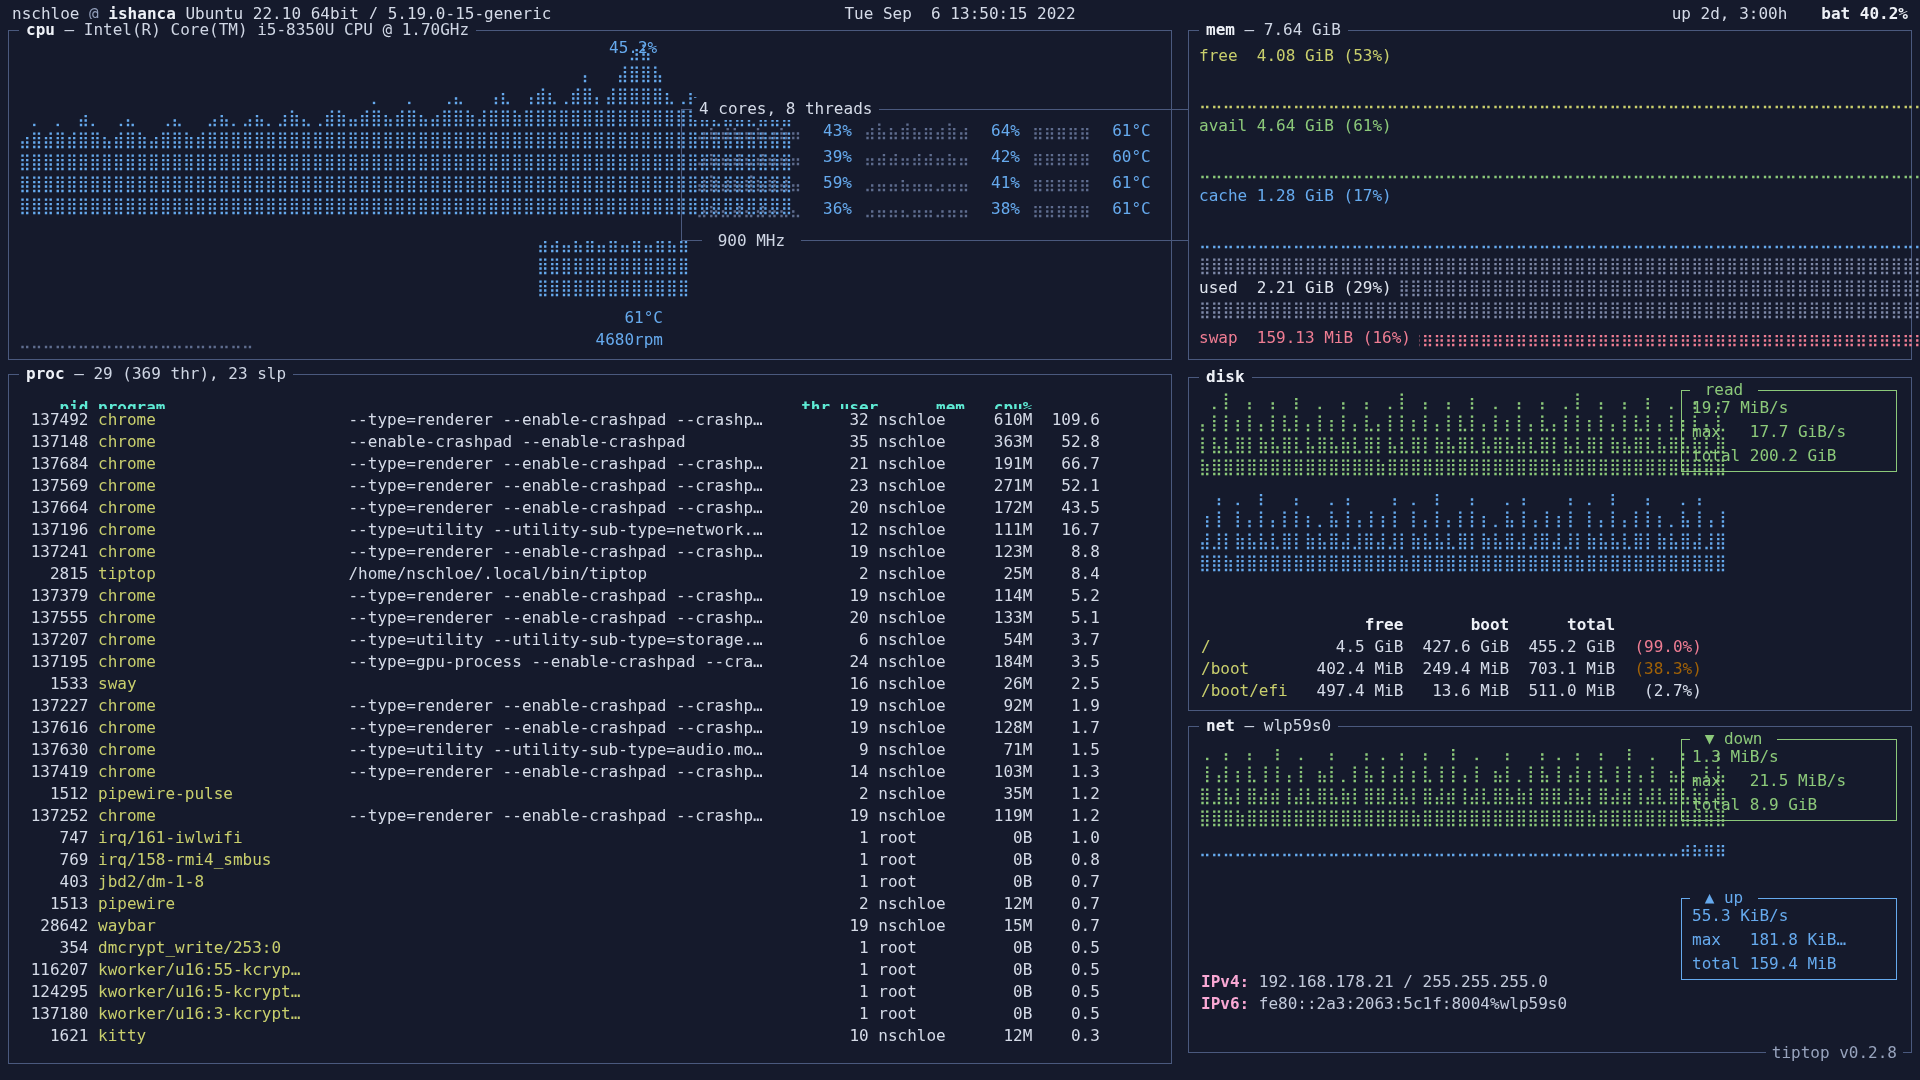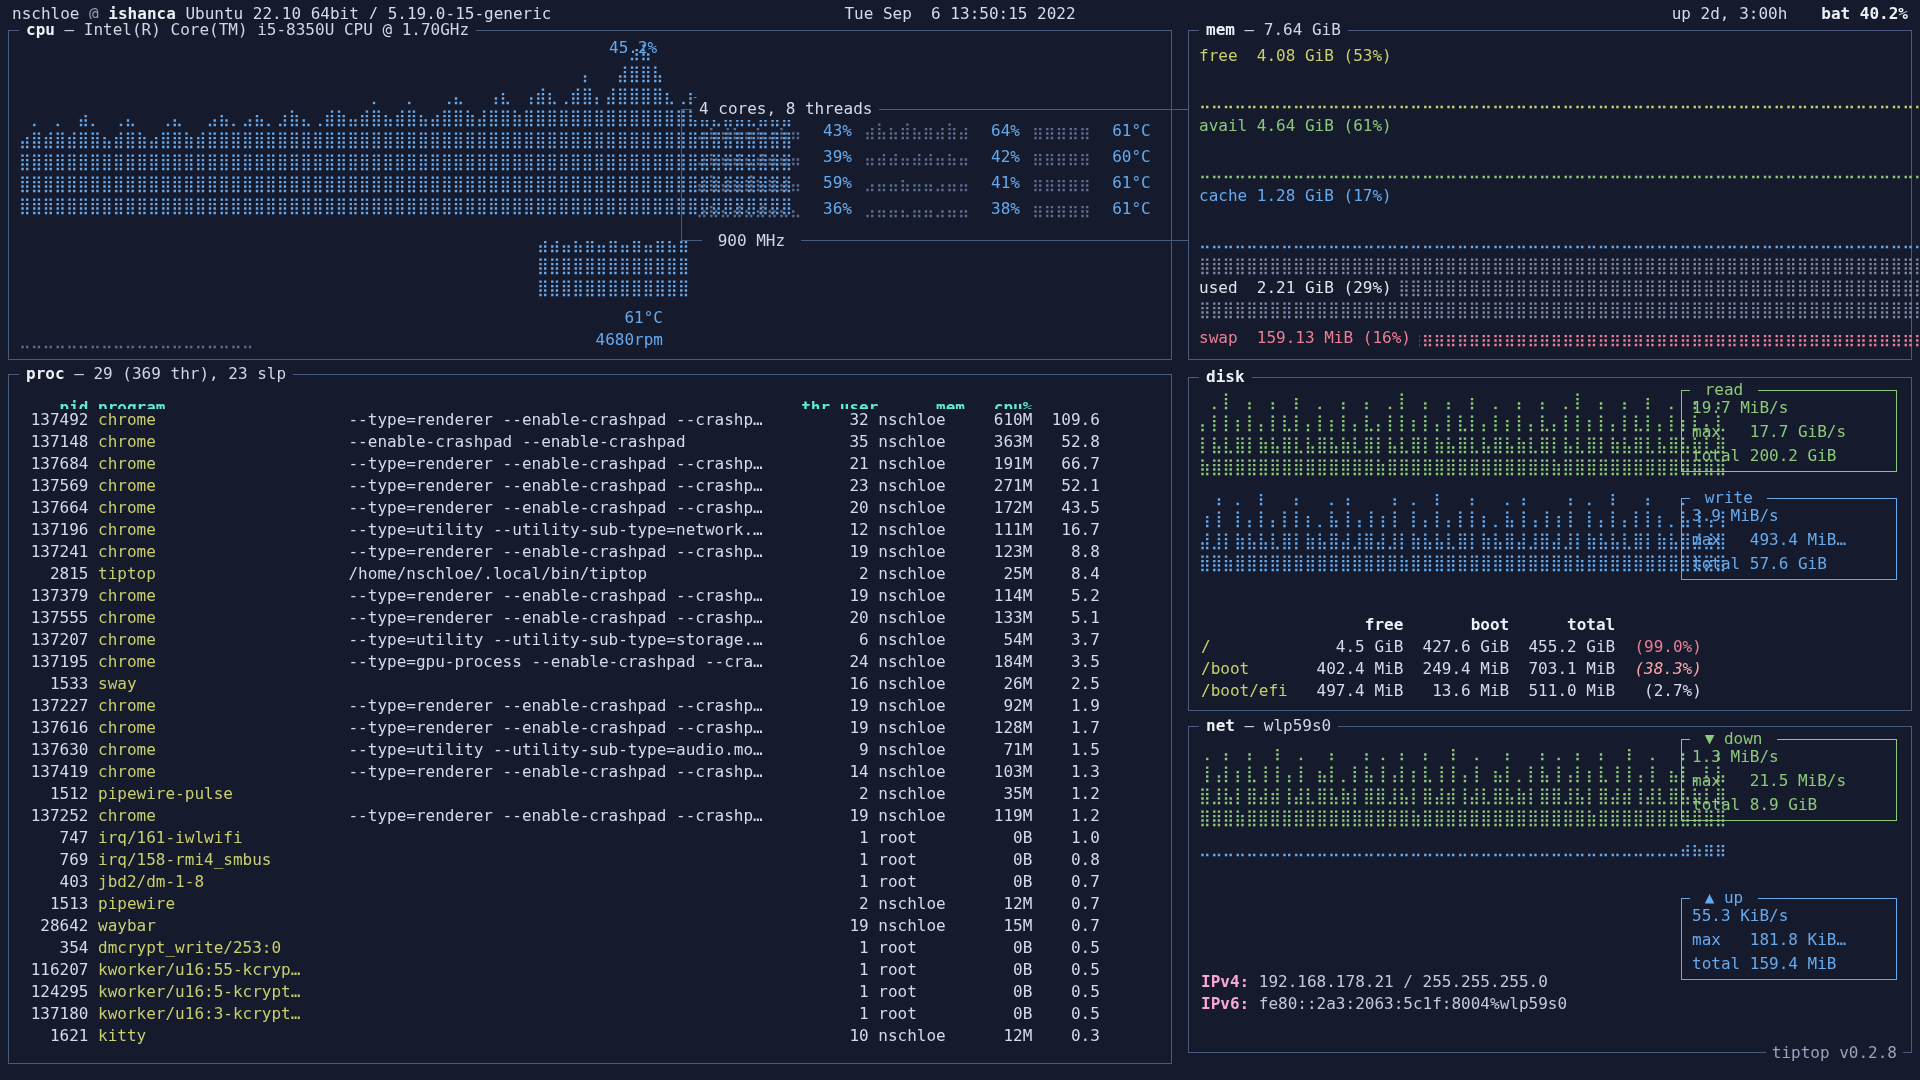--- a/index.html
+++ b/index.html
@@ -487,26 +487,20 @@
     <pre class="graph blue" id="disk-write-graph">⠀⢠⠀⡀⠀⡆⠀⠀⡄⠀⠀⡀⢠⠀⠀⠀⢠⠀⡀⠀⡆⠀⠀⡄⠀⠀⡀⢠⠀⠀⠀⢠⠀⡀⠀⡆⠀⠀⡄⠀⠀⡀⢠⠀⠀
 ⢰⢸⠀⡇⡄⡇⡄⡇⡇⡆⡀⣧⢸⢠⢸⢰⢸⠀⡇⡄⡇⡄⡇⡇⡆⡀⣧⢸⢠⢸⢰⢸⠀⡇⡄⡇⡄⡇⡇⡆⡀⣧⢸⢠⢸
 ⣼⣸⡇⣷⣧⣧⣇⣿⡇⣷⣧⣿⣼⣸⣿⣼⣸⡇⣷⣧⣧⣇⣿⡇⣷⣧⣿⣼⣸⣿⣼⣸⡇⣷⣧⣧⣇⣿⡇⣷⣧⣿⣼⣸⣿
 ⣿⣿⣷⣿⣿⣿⣿⣿⣿⣿⣿⣿⣿⣿⣿⣿⣿⣷⣿⣿⣿⣿⣿⣿⣿⣿⣿⣿⣿⣿⣿⣿⣷⣿⣿⣿⣿⣿⣿⣿⣿⣿⣿⣿⣿</pre>
     <div class="statbox green" id="read-box">
       <div class="btitle"> read </div>
       <div class="bline">19.7 MiB/s</div>
       <div class="bline">max   17.7 GiB/s</div>
       <div class="bline">total 200.2 GiB</div>
     </div>
-    <div class="statbox blue" id="write-box">
-      <div class="btitle"> write </div>
-      <div class="bline">3.9 MiB/s</div>
-      <div class="bline">max   493.4 MiB…</div>
-      <div class="bline">total 57.6 GiB</div>
-    </div>
     <div class="disk-table">
       <div class="drow dhead">
         <span></span>
         <span class="ra">free</span>
         <span class="ra">boot</span>
         <span class="ra">total</span>
         <span></span>
       </div>
       <div>
 
@@ -516,21 +510,21 @@
             <span class="ra">427.6 GiB</span>
             <span class="ra">455.2 GiB</span>
             <span class="ra" style="color: rgb(239, 125, 147);">(99.0%)</span>
           </div>
 
           <div class="drow">
             <span class="yellow">/boot</span>
             <span class="ra">402.4 MiB</span>
             <span class="ra">249.4 MiB</span>
             <span class="ra">703.1 MiB</span>
-            <span class="ra" style="color: #fca5a5; font-style: italic;">(38.3%)</span>
+            <span class="ra" style="color: #a16207;">(38.3%)</span>
           </div>
 
           <div class="drow">
             <span class="yellow">/boot/efi</span>
             <span class="ra">497.4 MiB</span>
             <span class="ra">13.6 MiB</span>
             <span class="ra">511.0 MiB</span>
             <span class="ra" style="color: rgb(213, 219, 232);">(2.7%)</span>
           </div>
         </div>

